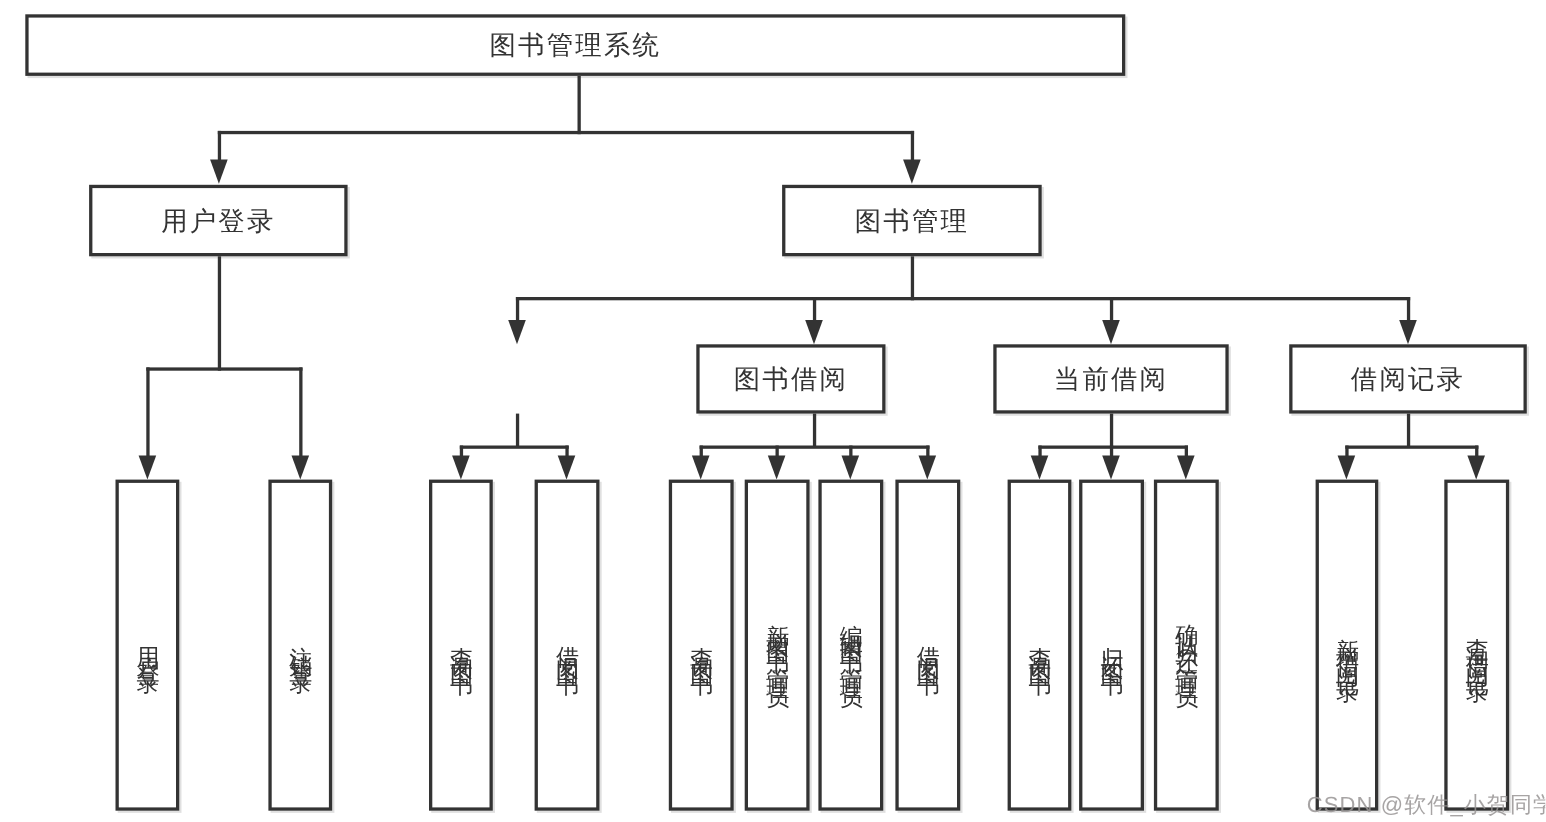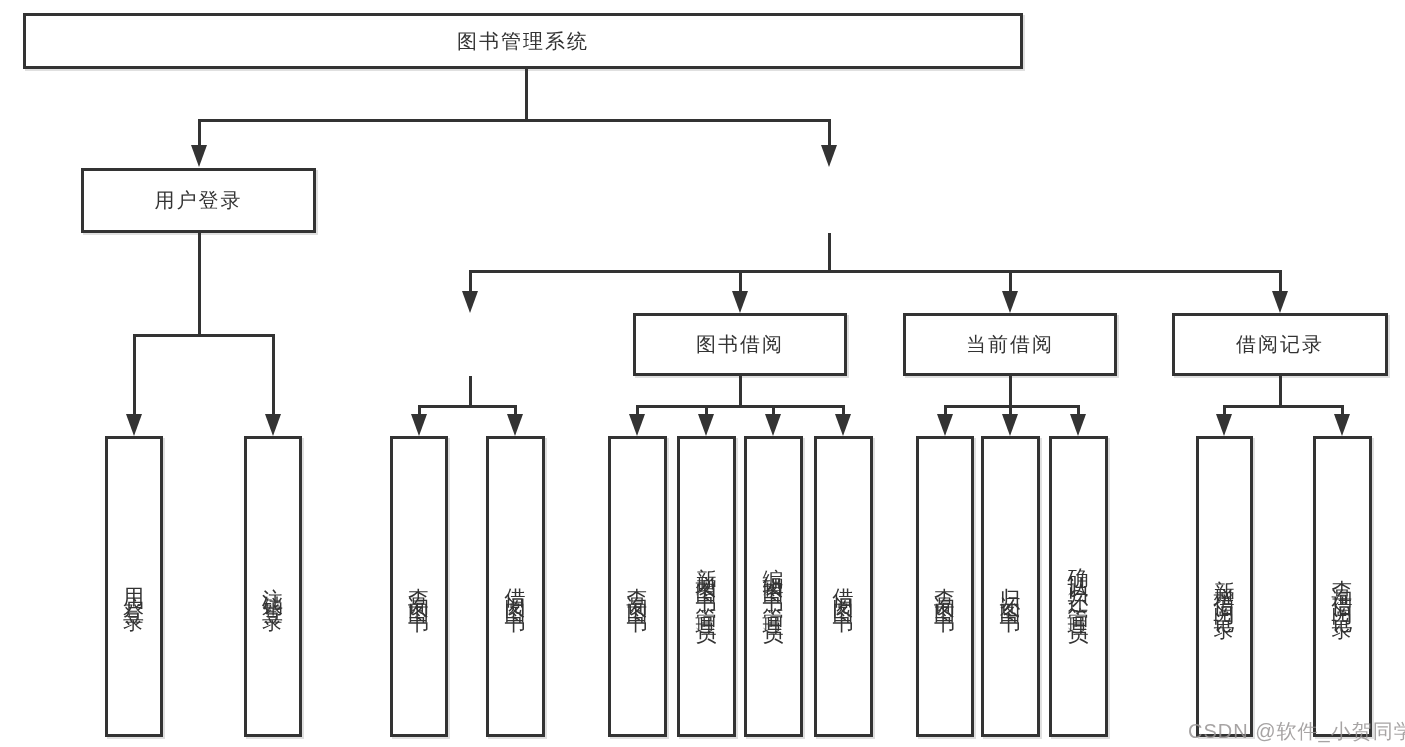--- a/index.html
+++ b/index.html
@@ -3,21 +3,21 @@
 <meta charset="utf-8">
 <style>
   html,body{margin:0;padding:0;background:#fff;}
   .canvas{
     position:relative;width:1405px;height:747px;background:#ffffff;overflow:hidden;
     font-family:"Liberation Sans","DejaVu Sans",sans-serif;color:#333;
   }
   .hbox{
     position:absolute;box-sizing:border-box;background:#fff;border:3px solid #333;
     display:flex;align-items:center;justify-content:center;
-    font-size:20px;letter-spacing:2px;white-space:nowrap;
+    font-size:24px;letter-spacing:2px;white-space:nowrap;
     box-shadow:2px 2px 0 rgba(0,0,0,0.12);
   }
   .vbox{
     position:absolute;box-sizing:border-box;background:#fff;border:3px solid #333;
     display:flex;align-items:center;justify-content:center;
     box-shadow:2px 2px 0 rgba(0,0,0,0.12);
   }
   .vbox .vlabel{
     writing-mode:vertical-rl;text-orientation:mixed;
     font-size:21px;line-height:1;letter-spacing:8px;
@@ -46,40 +46,43 @@
   <div class="vline" style="left:525px;top:69px;height:53px;"></div>
   <div class="hline" style="left:198px;top:119px;width:633px;"></div>
   <div class="vline" style="left:198px;top:119px;height:28px;"></div>
   <div class="arrow" style="left:191px;top:145px;"></div>
   <div class="vline" style="left:828px;top:119px;height:28px;"></div>
   <div class="arrow" style="left:821px;top:145px;"></div>
 
   <div class="hbox" style="left:81px;top:168px;width:235px;height:65px;">
     <span>用户登录</span>
   </div>
+  <div class="hbox" style="left:711px;top:168px;width:236px;height:65px;">
+    <span>图书管理</span>
+  </div>
 
   <div class="vline" style="left:198px;top:233px;height:104px;"></div>
   <div class="hline" style="left:133px;top:334px;width:142px;"></div>
   <div class="vline" style="left:133px;top:334px;height:82px;"></div>
   <div class="arrow" style="left:126px;top:414px;"></div>
   <div class="vline" style="left:272px;top:334px;height:82px;"></div>
   <div class="arrow" style="left:265px;top:414px;"></div>
 
   <div class="vline" style="left:828px;top:233px;height:40px;"></div>
   <div class="hline" style="left:469px;top:270px;width:813px;"></div>
   <div class="vline" style="left:469px;top:270px;height:23px;"></div>
   <div class="arrow" style="left:462px;top:291px;"></div>
   <div class="vline" style="left:739px;top:270px;height:23px;"></div>
   <div class="arrow" style="left:732px;top:291px;"></div>
   <div class="vline" style="left:1009px;top:270px;height:23px;"></div>
   <div class="arrow" style="left:1002px;top:291px;"></div>
   <div class="vline" style="left:1279px;top:270px;height:23px;"></div>
   <div class="arrow" style="left:1272px;top:291px;"></div>
 
-  <div class="hbox" style="left:633px;top:313px;width:214px;height:63px;">
+  <div class="hbox" style="left:633px;top:313px;width:172px;height:63px;">
     <span>图书借阅</span>
   </div>
   <div class="hbox" style="left:903px;top:313px;width:214px;height:63px;">
     <span>当前借阅</span>
   </div>
   <div class="hbox" style="left:1172px;top:313px;width:216px;height:63px;">
     <span>借阅记录</span>
   </div>
 
   <div class="vline" style="left:469px;top:376px;height:31px;"></div>

